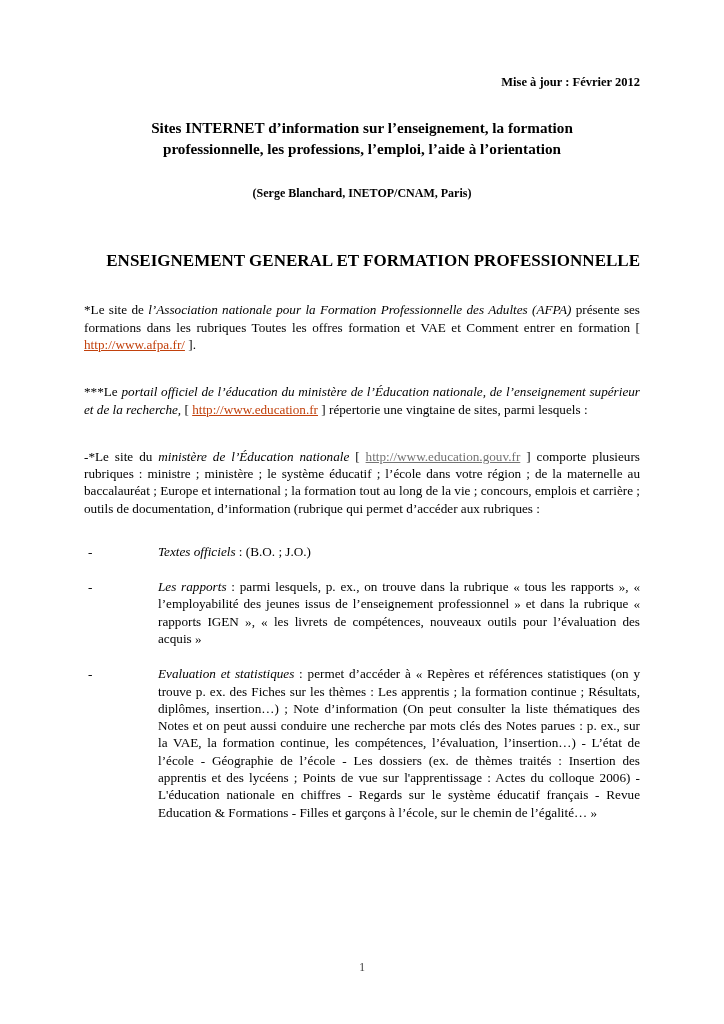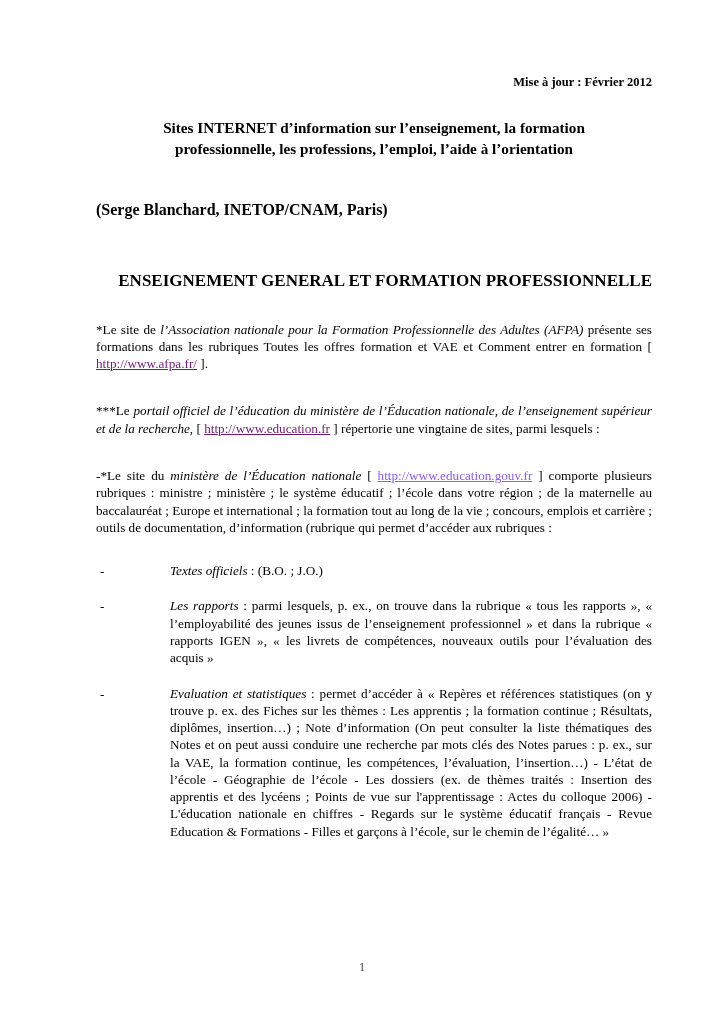--- a/index.html
+++ b/index.html
@@ -14,21 +14,21 @@
   .page {
     position: relative;
     width: 724px;
     height: 1024px;
     background: #ffffff;
     overflow: hidden;
     box-sizing: border-box;
   }
   .content {
     position: absolute;
-    left: 96px;
+    left: 84px;
     top: 0;
     width: 556px;
   }
 
   .doc-date {
     text-align: right;
     font-weight: bold;
     font-size: 12.5px;
     line-height: 1.25;
     margin-top: 75px;
@@ -37,24 +37,25 @@
   .doc-title {
     text-align: center;
     font-weight: bold;
     font-size: 15.2px;
     line-height: 1.42;
     margin-top: 26px;
     padding: 0 6px;
   }
 
   .doc-author {
+    text-align: center;
     font-weight: bold;
-    font-size: 16px;
+    font-size: 12px;
     line-height: 1.3;
-    margin-top: 40px;
+    margin-top: 26px;
   }
 
   .section-heading {
     font-weight: bold;
     font-size: 17px;
     margin-top: 50px;
     text-align: right;
   }
 
   .para {
@@ -84,25 +85,25 @@
   .bullet-text {
     flex: 1 1 auto;
     text-align: justify;
     margin-left: 48px;
   }
 
   i, .i { }
   .bi { font-style: italic; font-weight: normal; }
 
   a.link {
-    color: #701a75;
+    color: #c2410c;
     text-decoration: underline;
   }
   a.link.bright {
-    color: #8b5cf6;
+    color: #737373;
   }
 
   .page-number {
     position: absolute;
     left: 0;
     right: 0;
     top: 961px;
     text-align: center;
     font-size: 11.5px;
     color: #3a3a3a;

